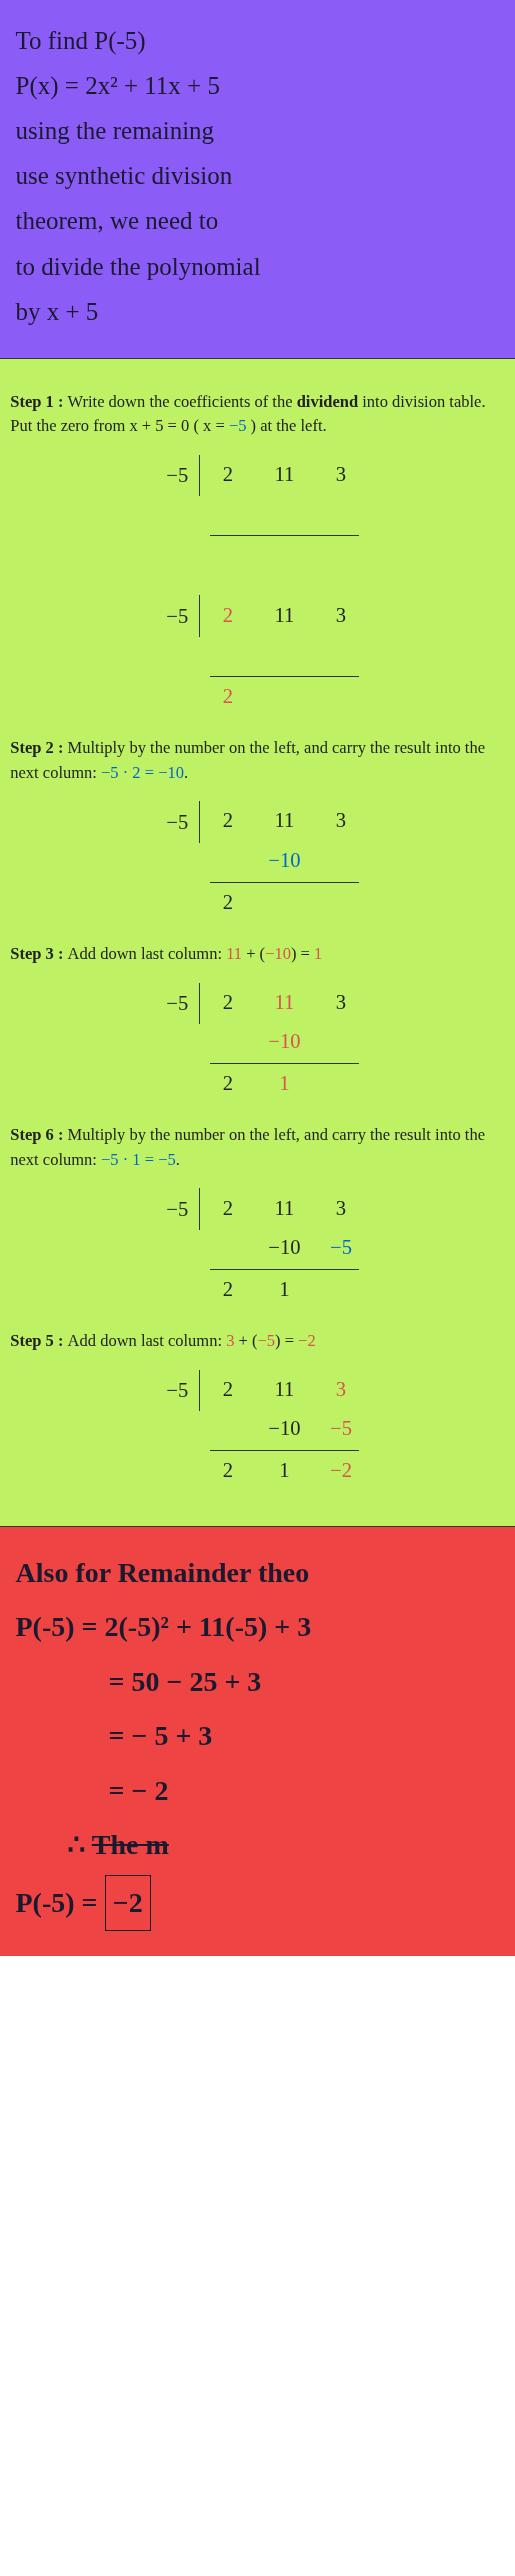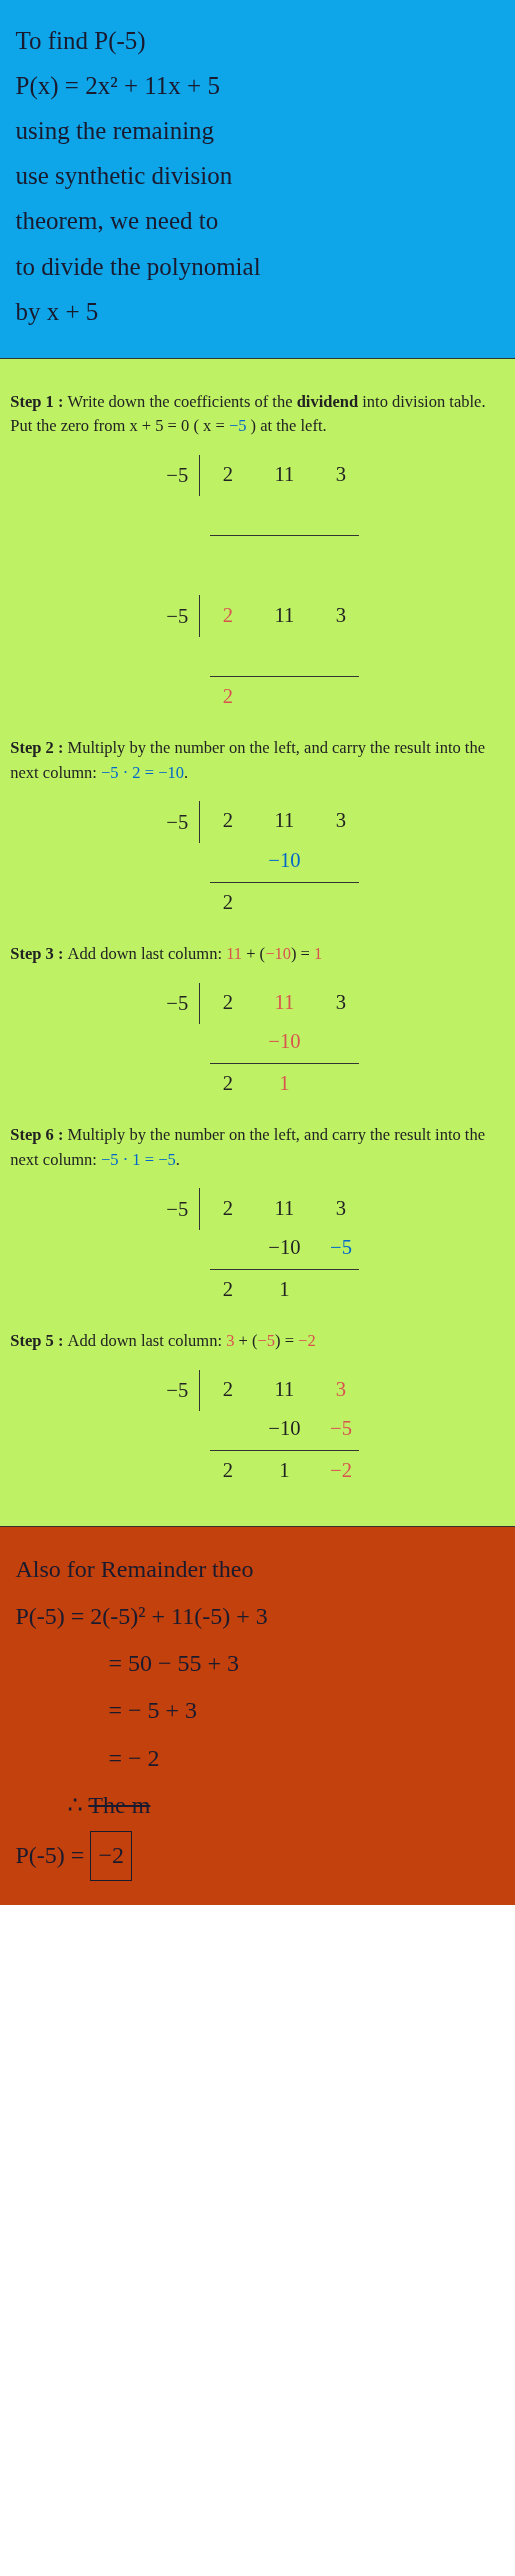--- a/index.html
+++ b/index.html
@@ -6,21 +6,21 @@
       margin: 0;
       padding: 0;
       box-sizing: border-box;
     }
     body {
       width: 515px;
       background: #fff;
       font-family: Georgia, 'Times New Roman', serif;
     }
     .handwritten-section {
-      background: #0ea5e9;
+      background: #8b5cf6;
       padding: 20.6px 15.5px;
       font-family: 'Comic Sans MS', cursive;
       font-size: 25px;
       line-height: 1.6;
       color: #1a1a2e;
       border-bottom: 1px solid #333;
     }
     .handwritten-section .line {
       margin-bottom: 5.2px;
     }
@@ -69,27 +69,28 @@
     }
     .row.bottom-border {
       border-bottom: 1.5px solid #333;
       padding-bottom: 6.2px;
     }
     .cell {
       min-width: 36px;
       text-align: center;
     }
     .handwritten-bottom {
-      background: #c2410c;
+      background: #ef4444;
       padding: 20.6px 15.5px;
       font-family: 'Comic Sans MS', cursive;
-      font-size: 24px;
+      font-size: 28px;
       line-height: 1.8;
       color: #1a1a2e;
       border-top: 1px solid #333;
+      font-weight: bold;
     }
     .handwritten-bottom .line {
       margin-bottom: 4.1px;
     }
     .boxed {
       border: 1.5px solid #1a1a2e;
       padding: 2.1px 7.2px;
       display: inline-block;
     }
     .strike {
@@ -259,21 +260,21 @@
       </div>
     </div>
   </div>
 
 
 </div>
 
 <div class="handwritten-bottom">
   <div class="line">Also for Remainder theo</div>
   <div class="line">P(-5) = 2(-5)² + 11(-5) + 3</div>
-  <div class="line indent2">= 50 − 55 + 3</div>
+  <div class="line indent2">= 50 − 25 + 3</div>
   <div class="line indent2">= − 5 + 3</div>
   <div class="line indent2">= − 2</div>
   <div class="line indent1">
     <span>∴ </span><span class="strike">The m</span>
   </div>
   <div class="line">
     <span>P(-5) = </span><span class="boxed">−2</span>
   </div>
 </div>
 

